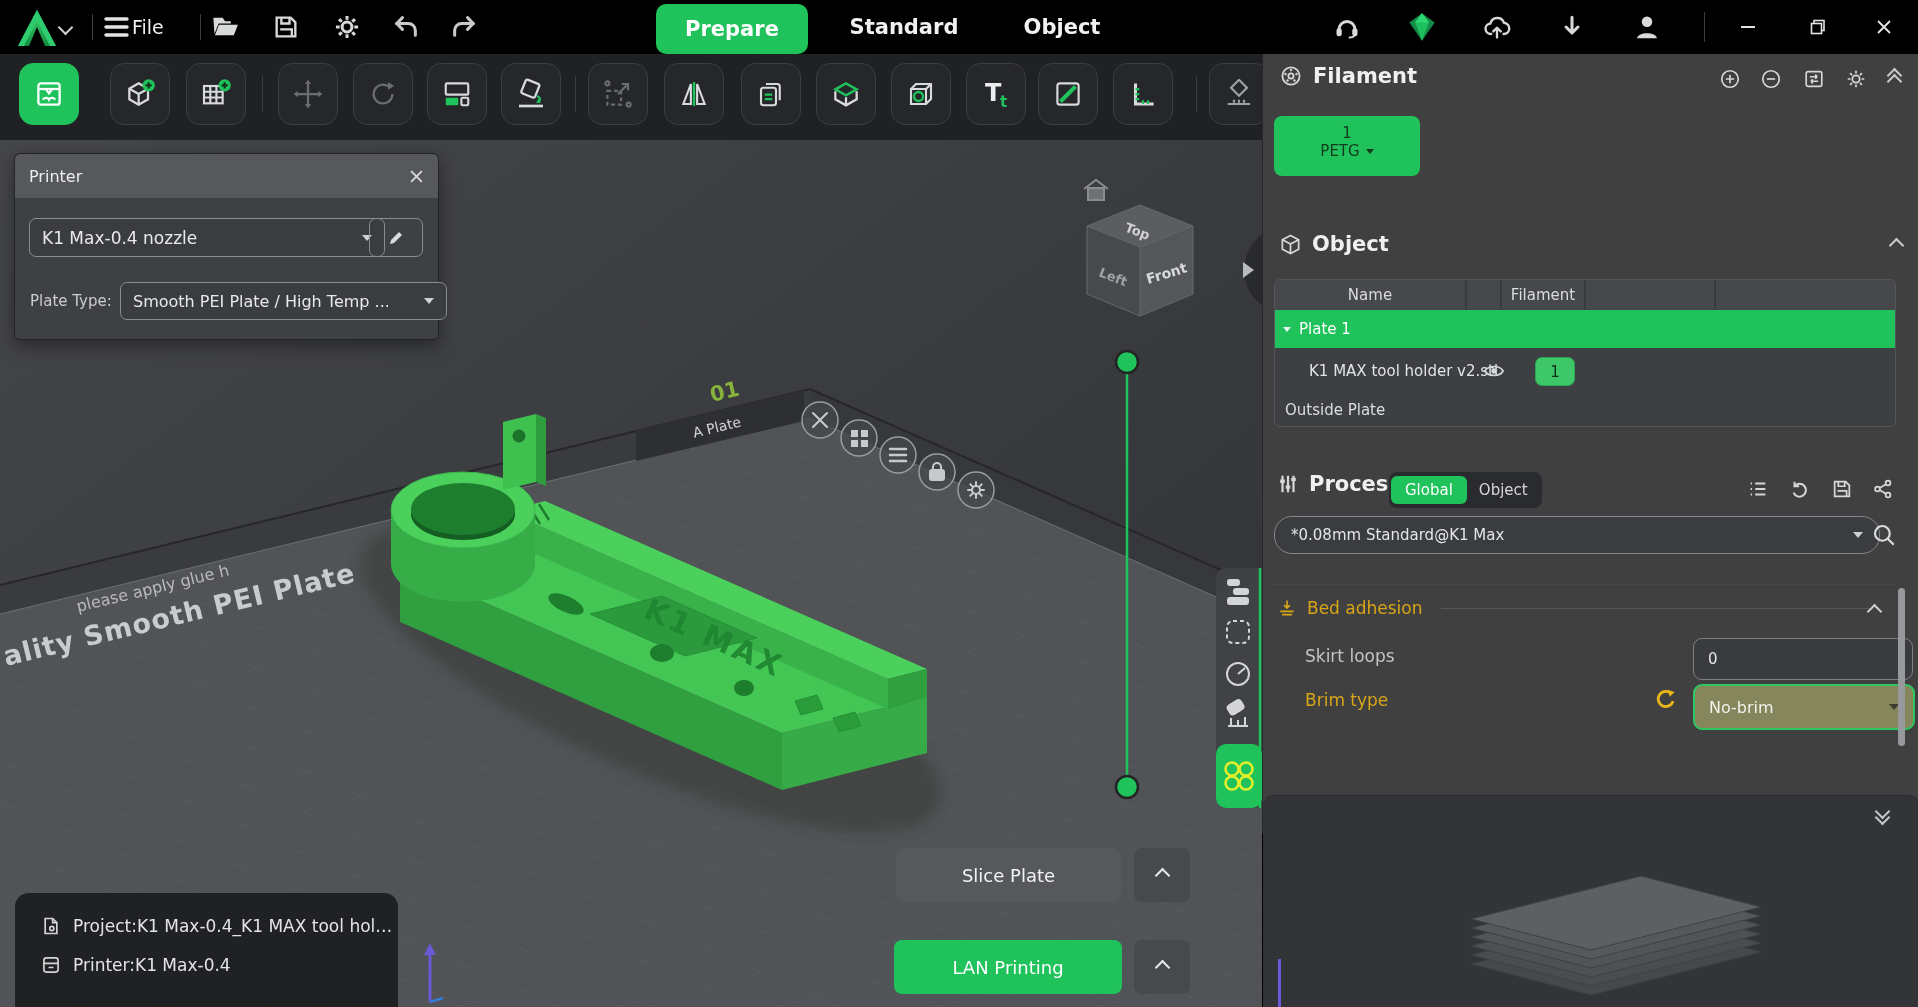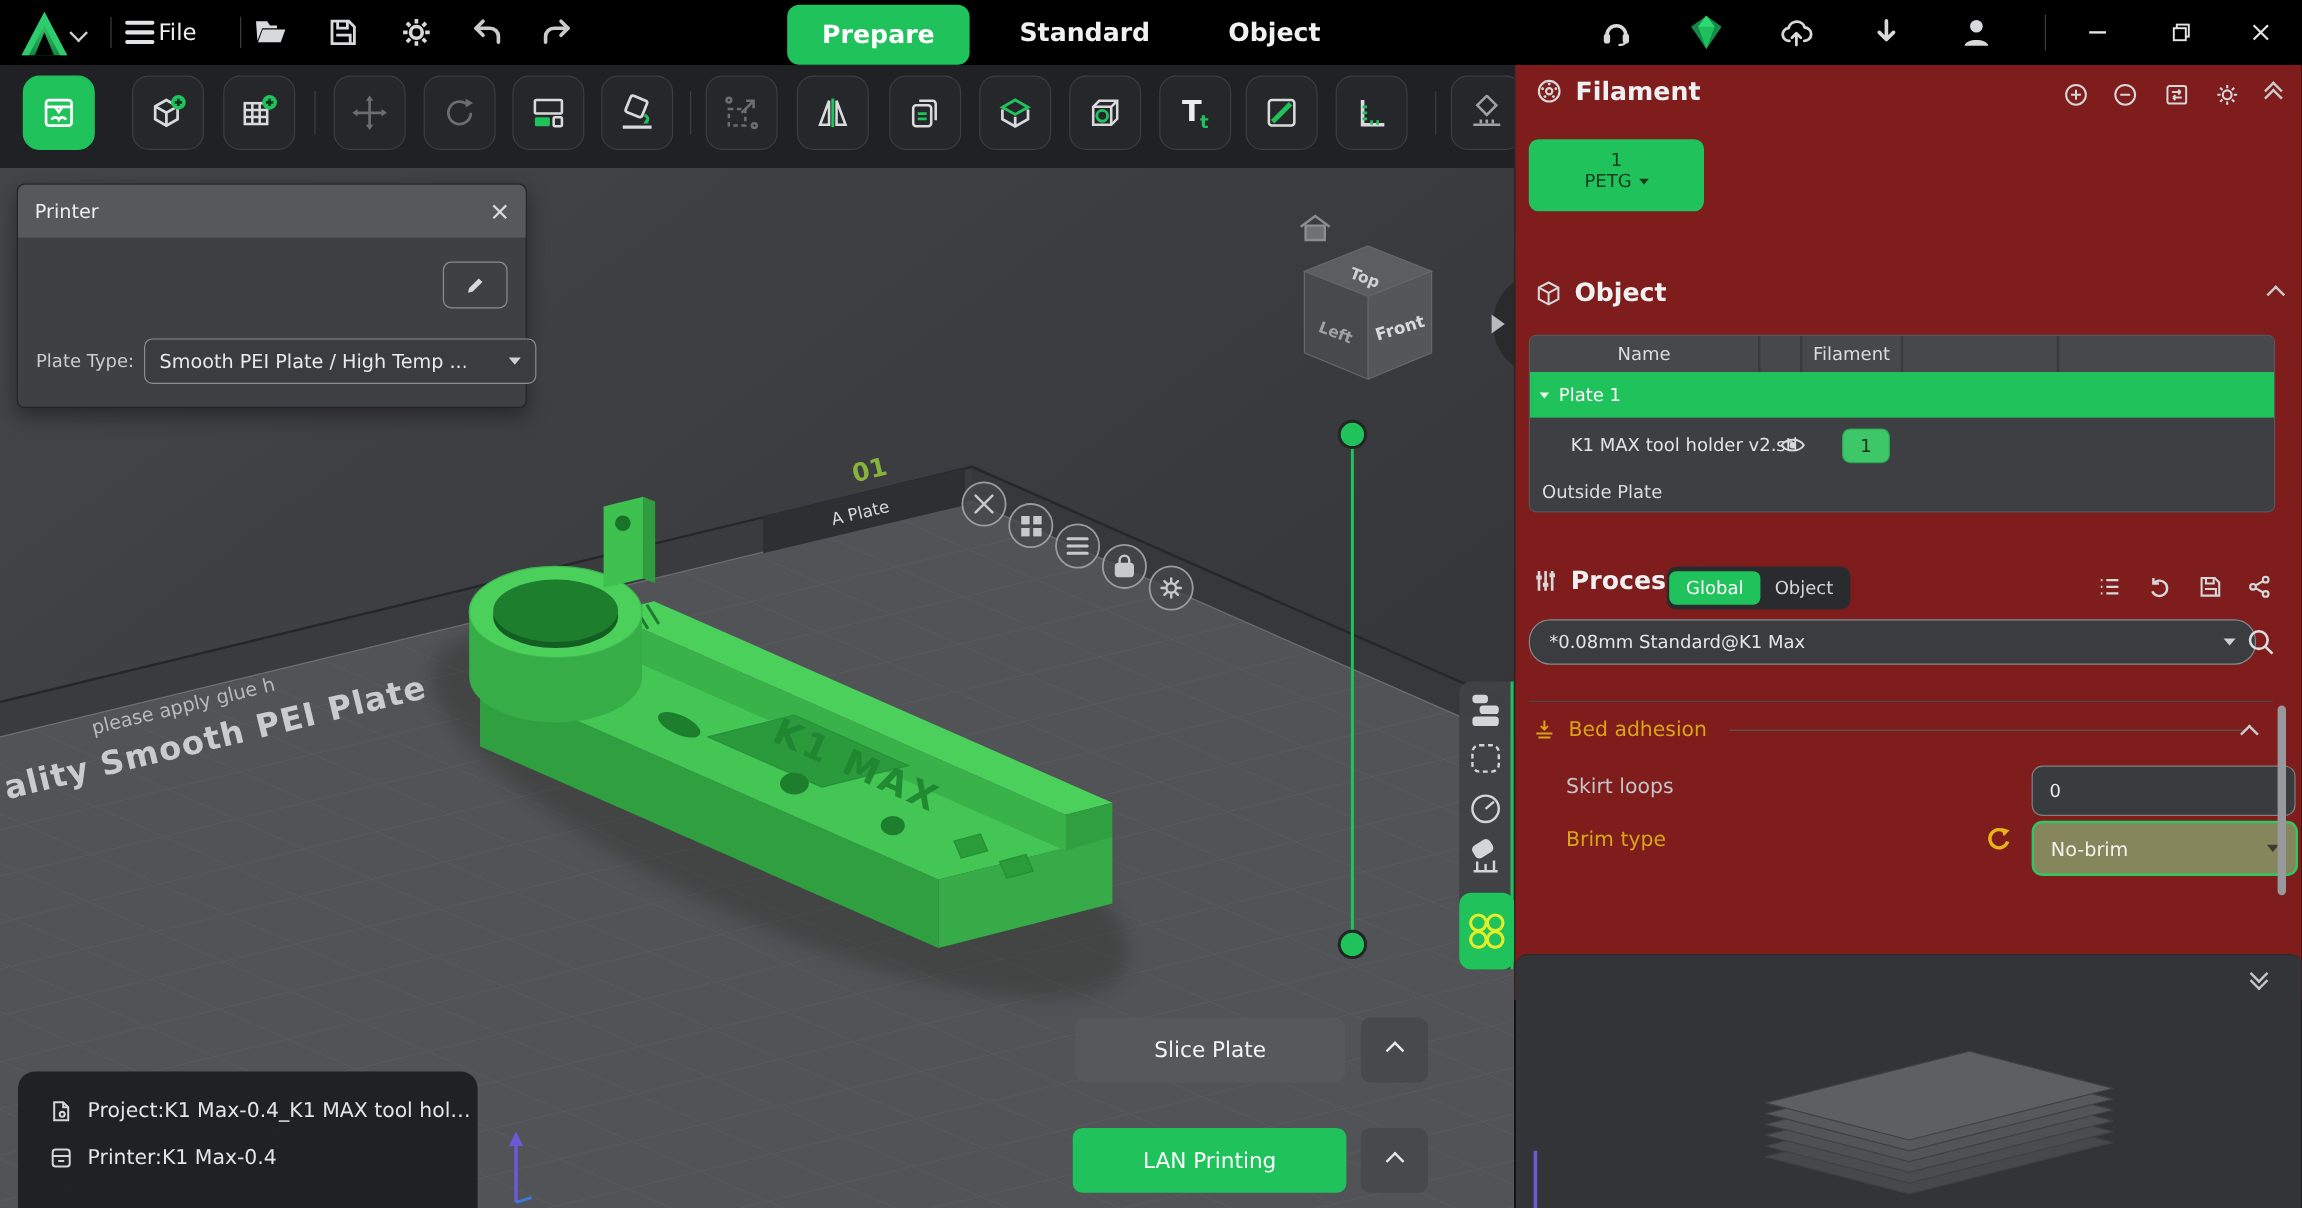--- a/index.html
+++ b/index.html
@@ -21,21 +21,21 @@
   
   #toolbar{left:0;top:54px;width:1262px;height:86px;background:#202124;z-index:10;}
   .tool-btn{position:absolute;top:9px;width:58px;height:60px;border:1px solid #3b3d40;border-radius:14px;display:flex;align-items:center;justify-content:center;background:#26272a;}
   .tool-btn.active{background:#1FC25B;border-color:#1FC25B;}
   .tool-sep{position:absolute;top:22px;width:1px;height:36px;background:#3c3e41;} .ic-off{color:#6b6d70;}
   
   #printer-panel{left:14px;top:153px;width:423px;height:185px;background:#3e4043;border:1px solid #232427;border-radius:6px;z-index:12;box-shadow:0 6px 18px rgba(0,0,0,.4);}
   #printer-panel .hd{height:44px;background:#56585c;border-radius:6px 6px 0 0;display:flex;align-items:center;padding:0 14px;font-size:16px;color:#eceded;}
   .dd{background:#3a3c3f;border:1px solid #8a8c90;border-radius:7px;display:flex;align-items:center;font-size:17px;color:#e8e9eb;}
   
-  #right-panel{left:1262px;top:54px;width:656px;height:779px;background:#7f1d1d;border-left:1px solid #27282b;z-index:15;}
+  #right-panel{left:1262px;top:54px;width:656px;height:779px;background:#404040;border-left:1px solid #27282b;z-index:15;}
   .sec-title{font-size:21px;font-weight:600;color:#eff0f2;}
   .panel-ic{color:#d6d7d9;}
   .gold{color:#D8A516;}
   
   #obj-table{left:11px;top:225px;width:620px;height:146px;border:1px solid #55575a;border-radius:6px;background:#3d3f43;overflow:hidden;}
   .th{position:absolute;top:0;height:30px;background:#46484c;border-right:2px solid #393b3f;display:flex;align-items:center;justify-content:center;font-size:15px;color:#dadbdd;}
   .btn-green{background:#1FC25B;color:#fff;border-radius:8px;display:flex;align-items:center;justify-content:center;font-size:18px;}
   .btn-gray{background:#56585b;color:#f2f3f4;border-radius:8px;display:flex;align-items:center;justify-content:center;font-size:18px;}
   .btn-chev{background:#47494c;border-radius:8px;display:flex;align-items:center;justify-content:center;color:#e8e9eb;}
 </style>
@@ -472,20 +472,24 @@
 
   <div id="printer-panel" class="abs">
     <div class="hd">
       <span>Printer</span>
       <svg style="margin-left:auto;" width="15" height="15" viewBox="0 0 14 14">
         <g stroke="#d9dadc" stroke-width="1.7">
             <path d="M2 2l10 10M12 2 2 12"></path>
           </g>
       </svg>
     </div>
+    <div class="dd abs" style="left:14px;top:64px;width:330px;height:37px;padding:0 12px;">
+      <span>K1 Max-0.4 nozzle</span>
+      <span class="tri-down" style="margin-left:auto;color:#cfd0d2;"></span>
+    </div>
     <div class="abs flex" style="left:354px;top:64px;width:52px;height:37px;border:1px solid #8a8c90;border-radius:7px;justify-content:center;">
       <svg width="16" height="16" viewBox="0 0 16 16">
         <path d="M2 14l1-4 8-8 3 3-8 8z" fill="#d9dadc"></path>
       </svg>
     </div>
     <span class="abs" style="left:15px;top:138px;font-size:15px;color:#cbccce;">Plate Type:</span>
     <div class="dd abs" style="left:105px;top:128px;width:301px;height:36px;padding:0 12px;font-size:16px;">
       <span style="white-space:nowrap;overflow:hidden;max-width:255px;">Smooth PEI Plate / High Temp ...</span>
       <span class="tri-down" style="margin-left:auto;color:#cfd0d2;"></span>
     </div>

